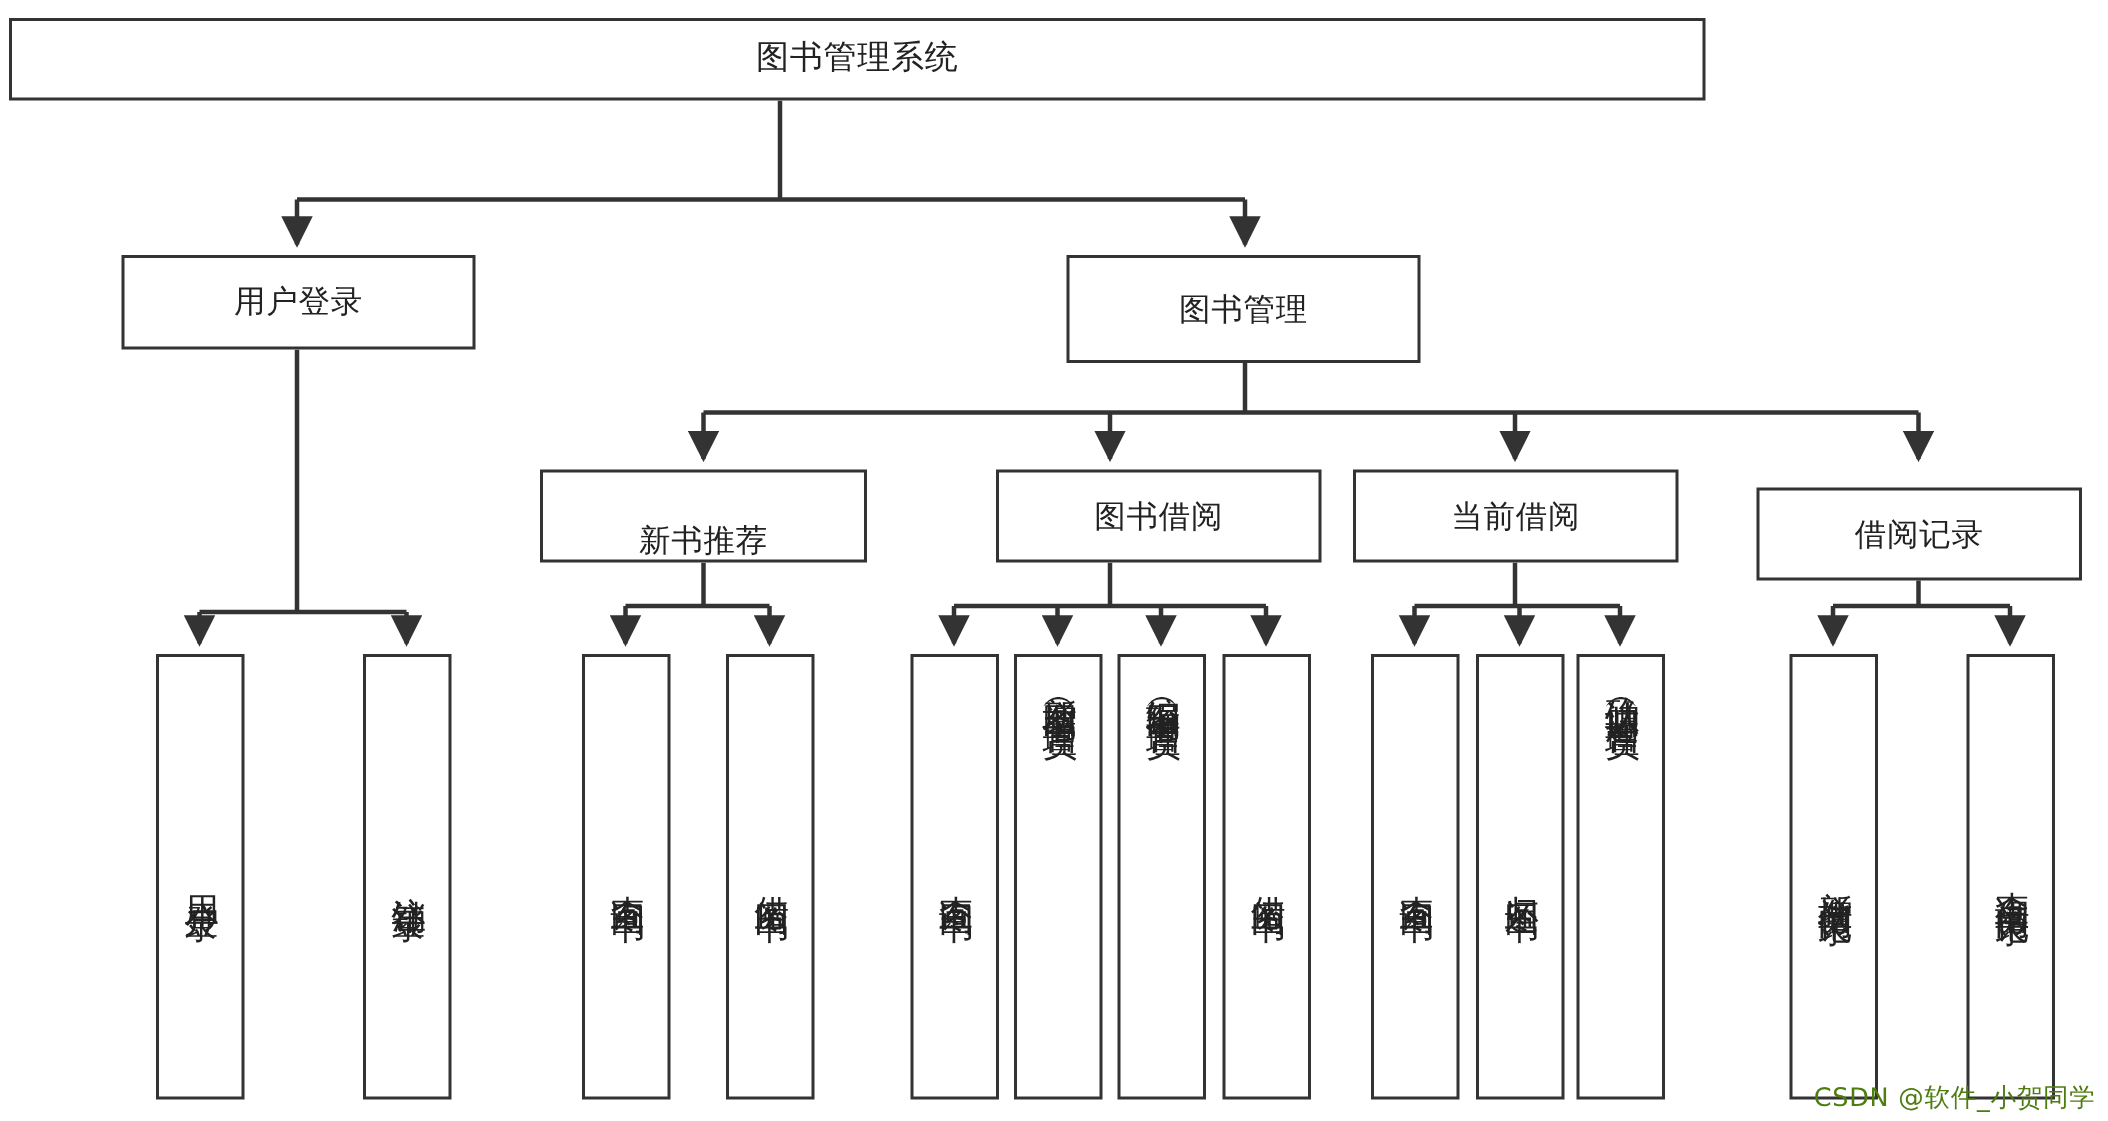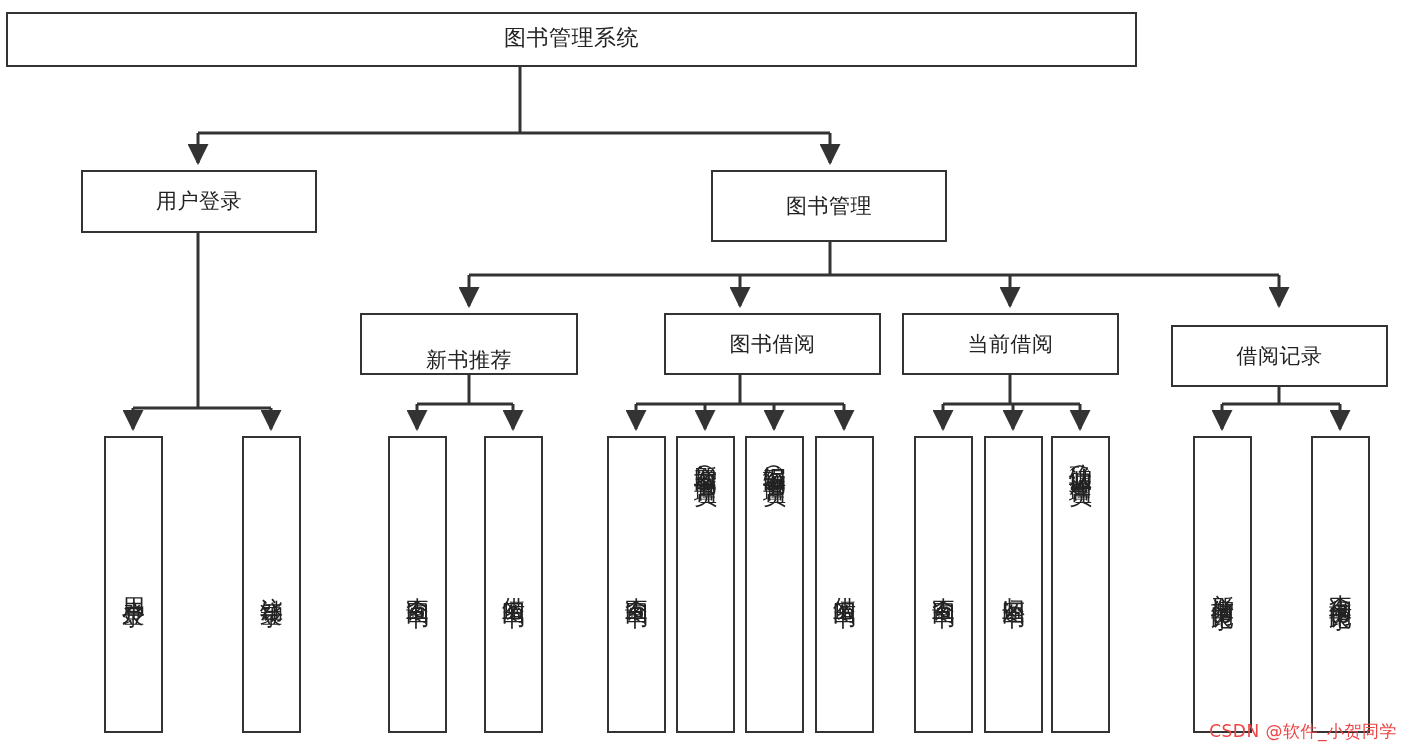--- a/index.html
+++ b/index.html
@@ -50,21 +50,21 @@
     letter-spacing:3px;
     white-space:nowrap;
   }
   .node.vert.mid{align-items:center;padding-top:0;}
 
   
   #watermark{
     position:absolute;
     right:8px;bottom:4px;
     font-size:17px;
-    color:#ef4444;
+    color:#4d7c0f;
     white-space:nowrap;
     letter-spacing:0.5px;
   }
 </style>
 </head>
 <body>
 
 <div id="canvas">
 
   <svg id="edges" viewBox="0 0 1405 747" width="1405" height="747" xmlns="http://www.w3.org/2000/svg">

